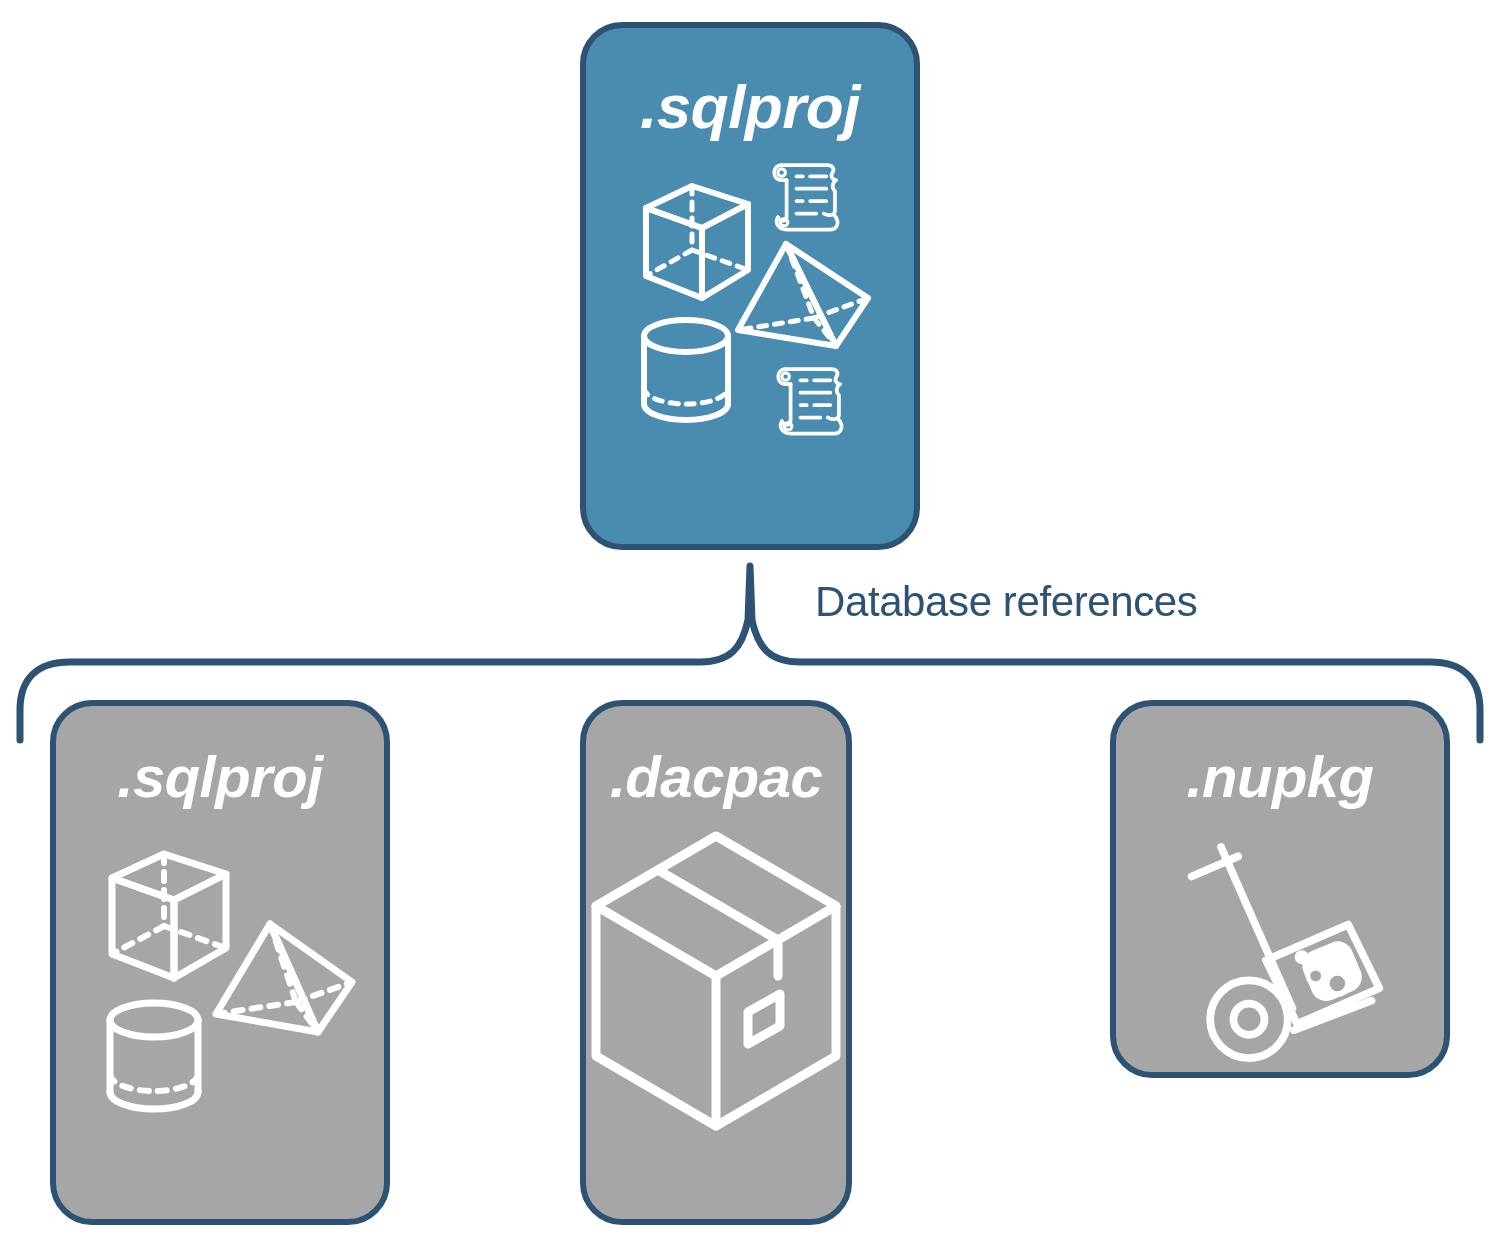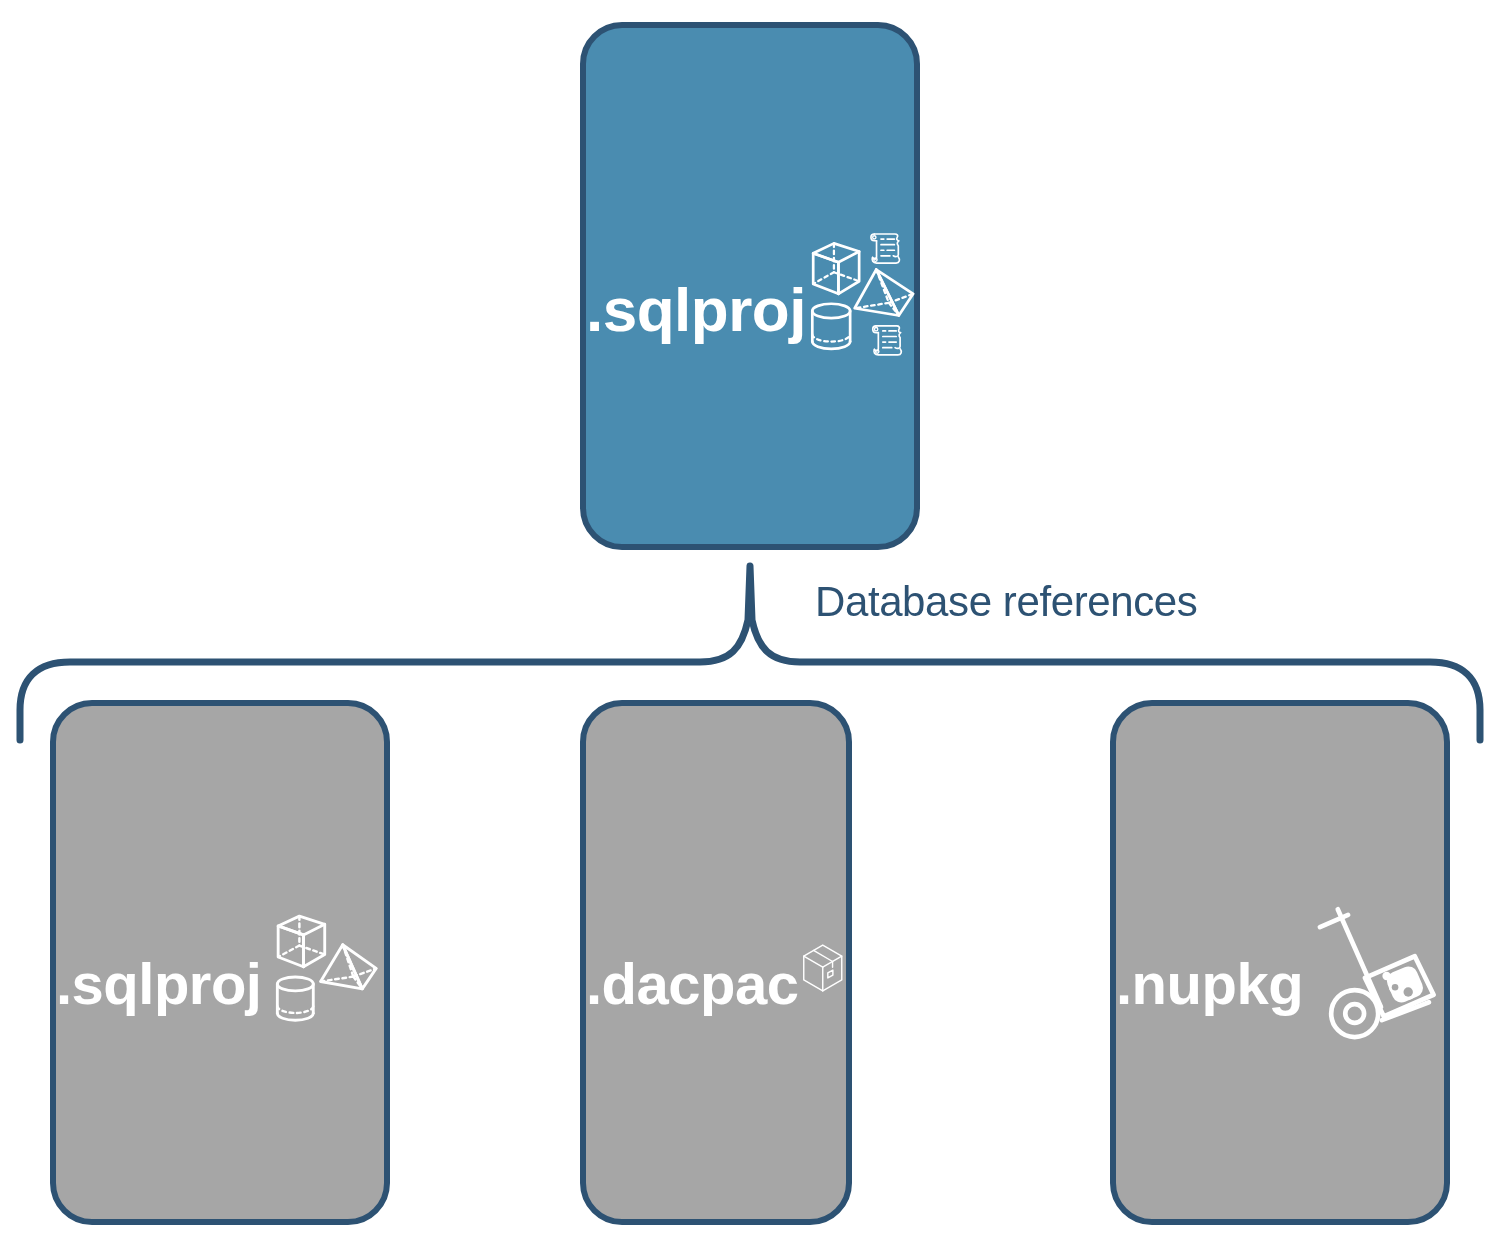--- a/index.html
+++ b/index.html
@@ -21,22 +21,23 @@
     width: 1500px;
     height: 1250px;
   }
 
   .card {
     position: absolute;
     box-sizing: border-box;
     border-radius: 42px;
     border: 6px solid #2d5273;
     display: flex;
-    flex-direction: row;
+    flex-direction: column;
     align-items: center;
+    font-style: italic;
   }
 
   .card-accent {
     background: #4a8cb0;
   }
   .card-muted {
     background: #a6a6a6;
   }
 
   .card-title {
@@ -73,21 +74,21 @@
   #card-dacpac {
     left: 580px;
     top: 700px;
     width: 272px;
     height: 525px;
   }
   #card-nupkg {
     left: 1110px;
     top: 700px;
     width: 340px;
-    height: 525px;
+    height: 378px;
   }
   .card-muted .card-title {
     font-size: 58px;
     margin-top: 42px;
   }
   .card-muted .icon-area {
     position: relative;
     width: 300px;
     height: 330px;
     margin-top: 10px;

